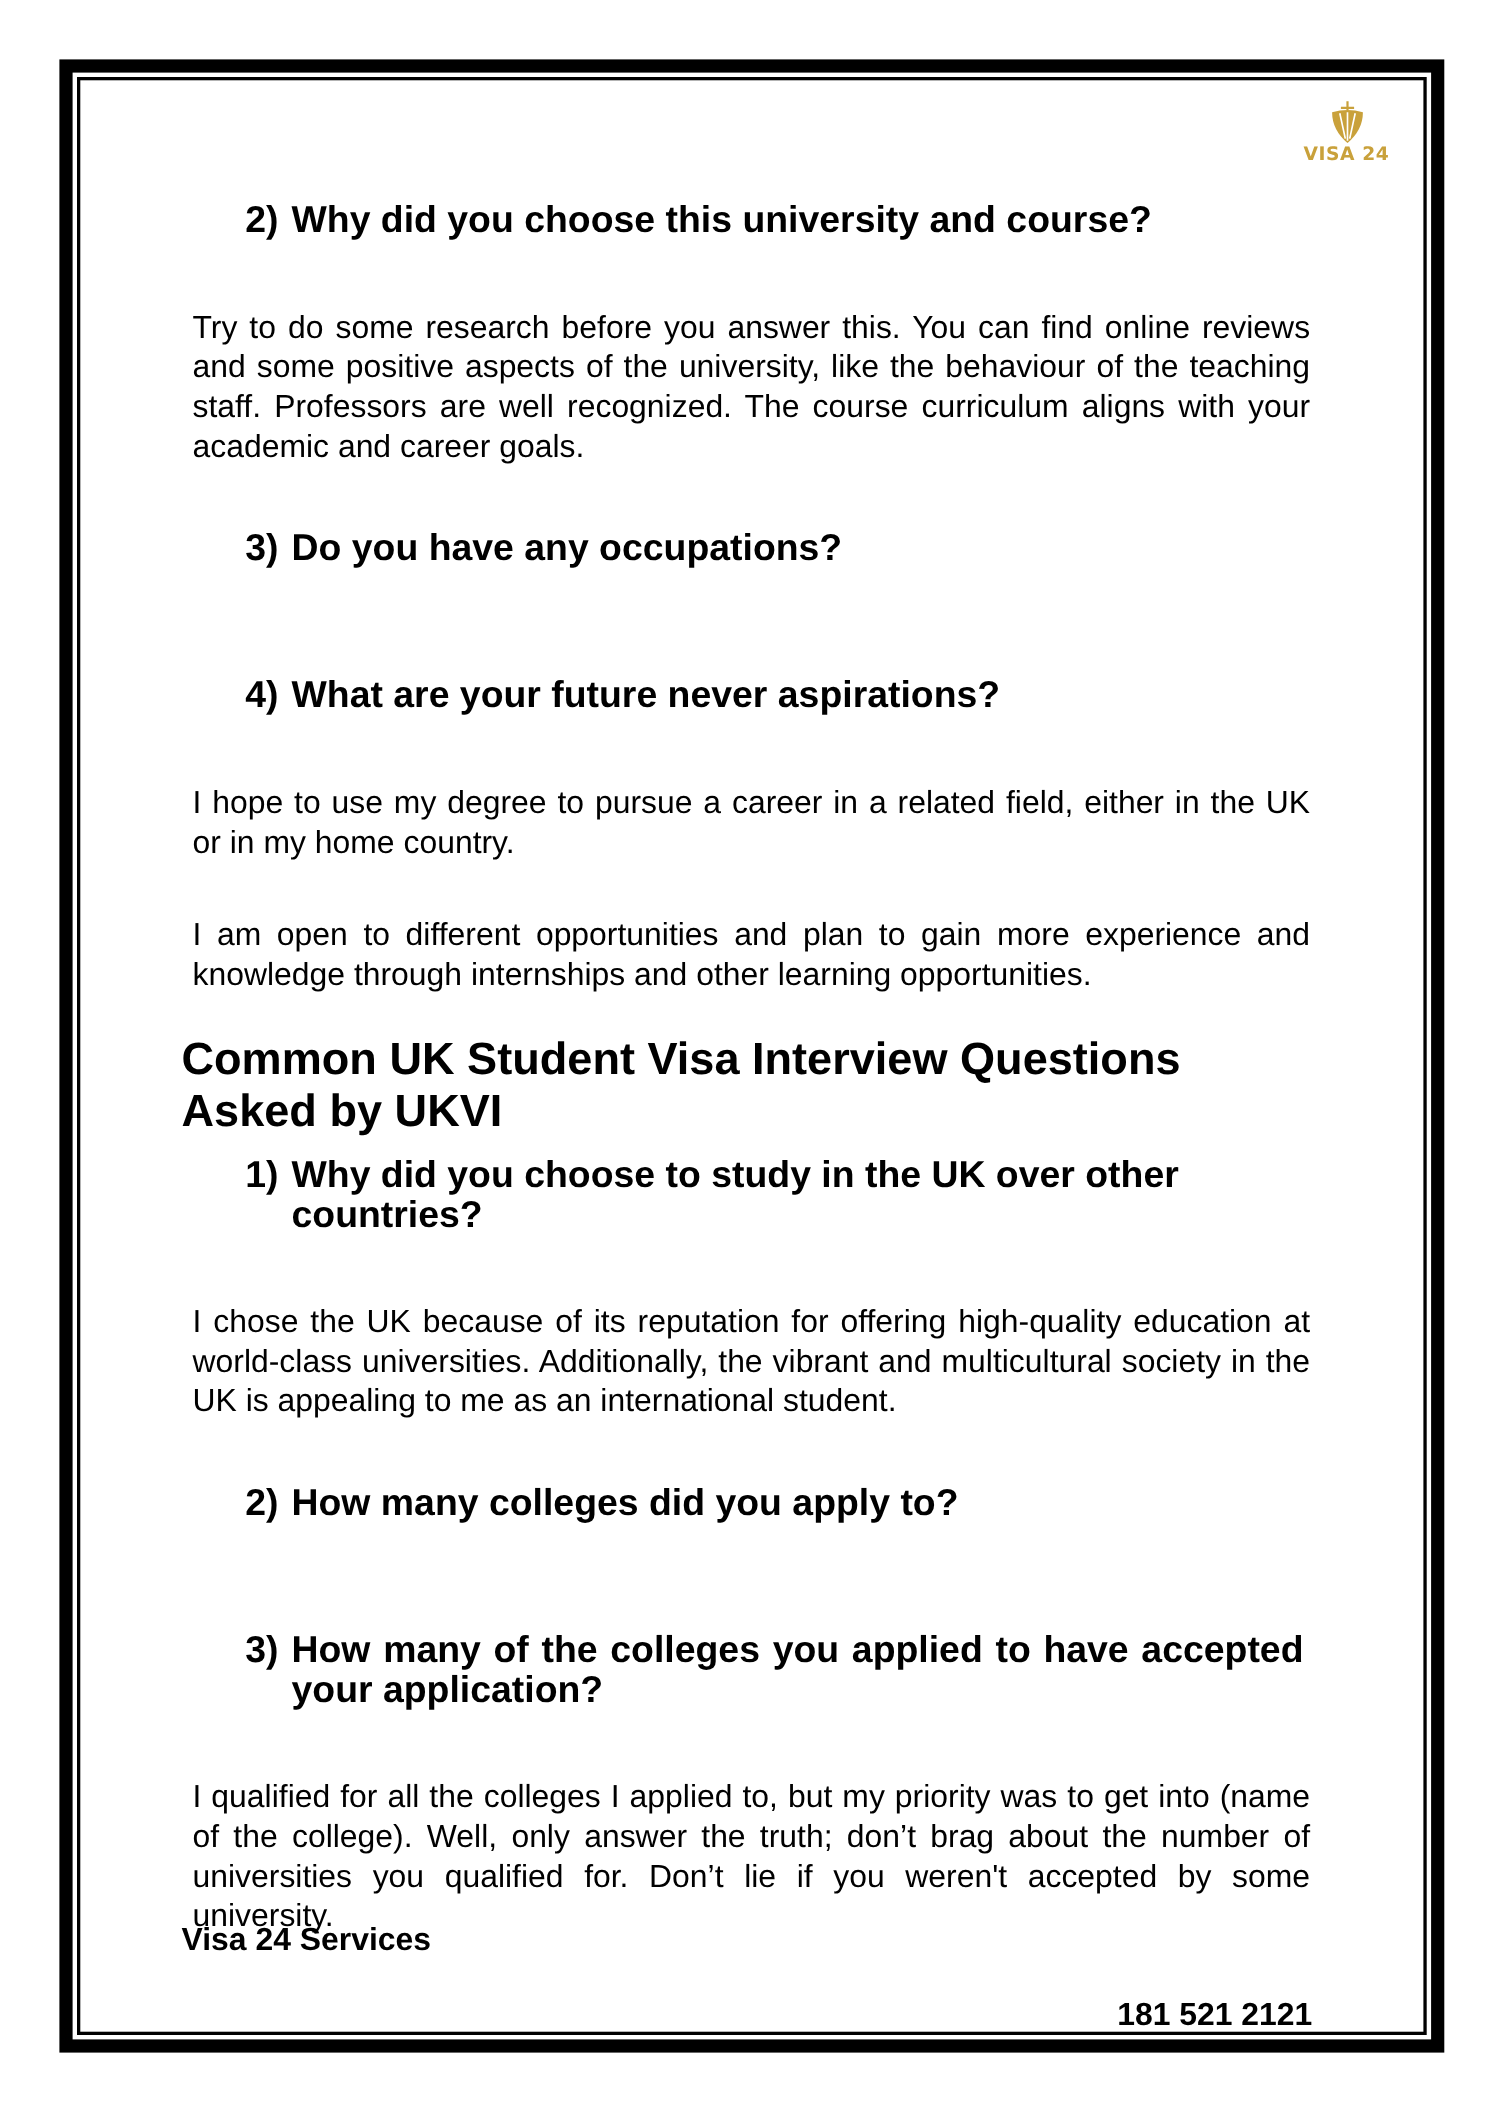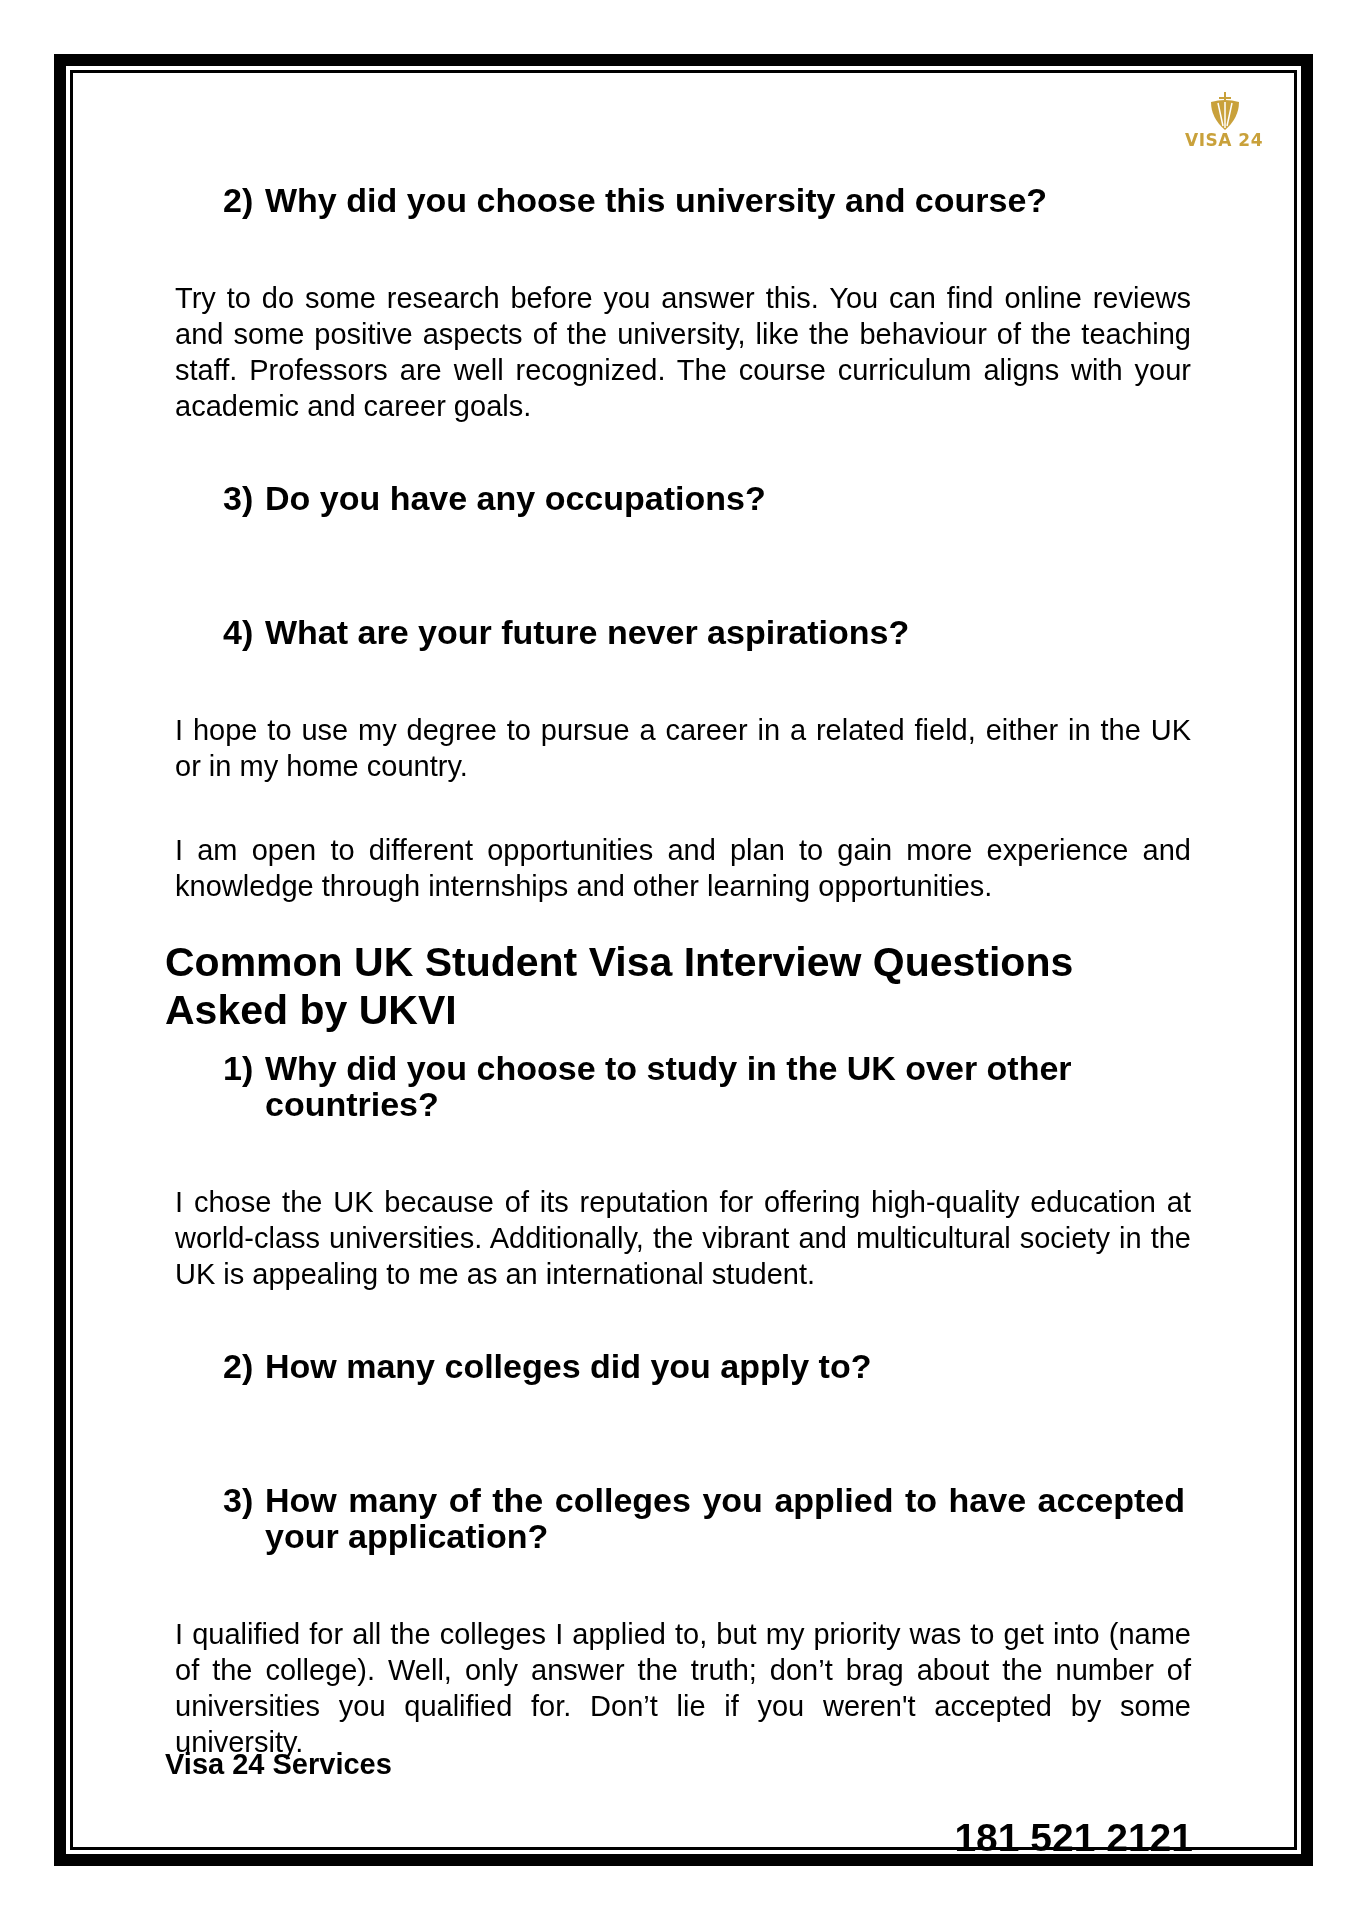--- a/index.html
+++ b/index.html
@@ -13,21 +13,21 @@
   .logo-text { position:absolute; left:0; top:40px; width:80px; text-align:left;
                font-family:"DejaVu Sans", sans-serif; font-weight:bold; font-size:17px;
                color:#c9a13b; letter-spacing:0.5px; }
   .content { position:absolute; left:165px; top:166px; width:1036px; }
   .q { font-weight:bold; font-size:34px; line-height:36px; margin:16px;
        padding-left:84px; text-indent:-42px; }
   .q .num { display:inline-block; width:42px; text-indent:0; }
   .p { font-size:29px; line-height:36px; margin:10px; text-align:justify; }
   .h2 { font-weight:bold; font-size:41px; line-height:48px; margin:0; }
   .footer-left { position:absolute; left:165px; top:1748px; font-weight:bold; font-size:29px; }
-  .footer-right { position:absolute; right:164px; top:1816px; font-weight:bold; font-size:39px; }
+  .footer-right { position:absolute; right:164px; top:1816px; font-weight:bold; font-size:29px; }
 </style>
 </head>
 <body>
 
 <div class="frame-outer"></div>
 <div class="frame-inner"></div>
 
 <div class="logo">
   <svg width="80" height="42" viewBox="0 0 80 42">
     <path d="M40 2 L40 10 M34 8 L46 8" stroke="#c9a13b" stroke-width="2" fill="none"></path>

